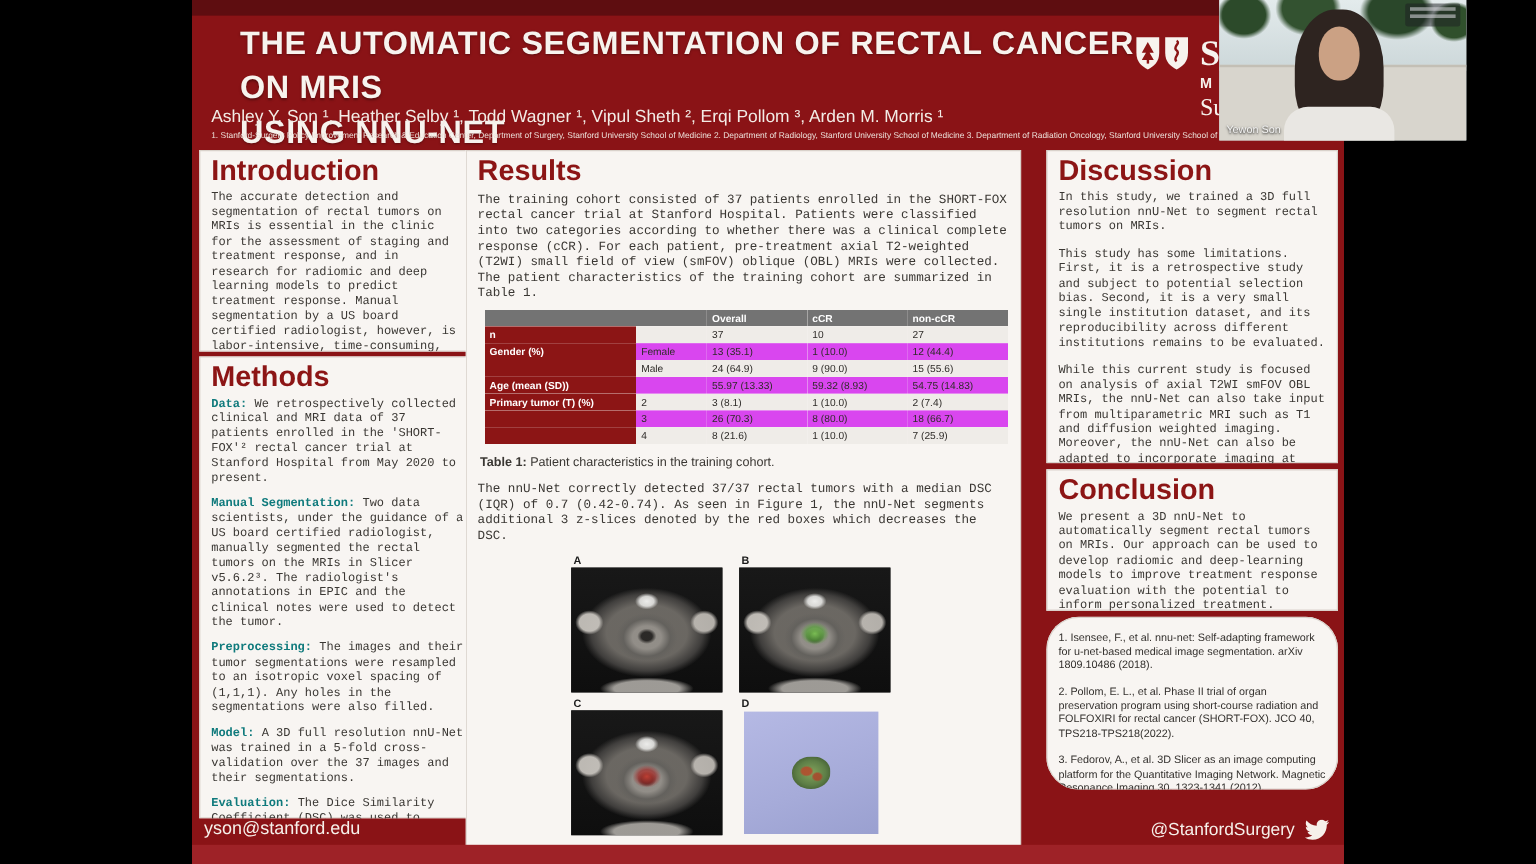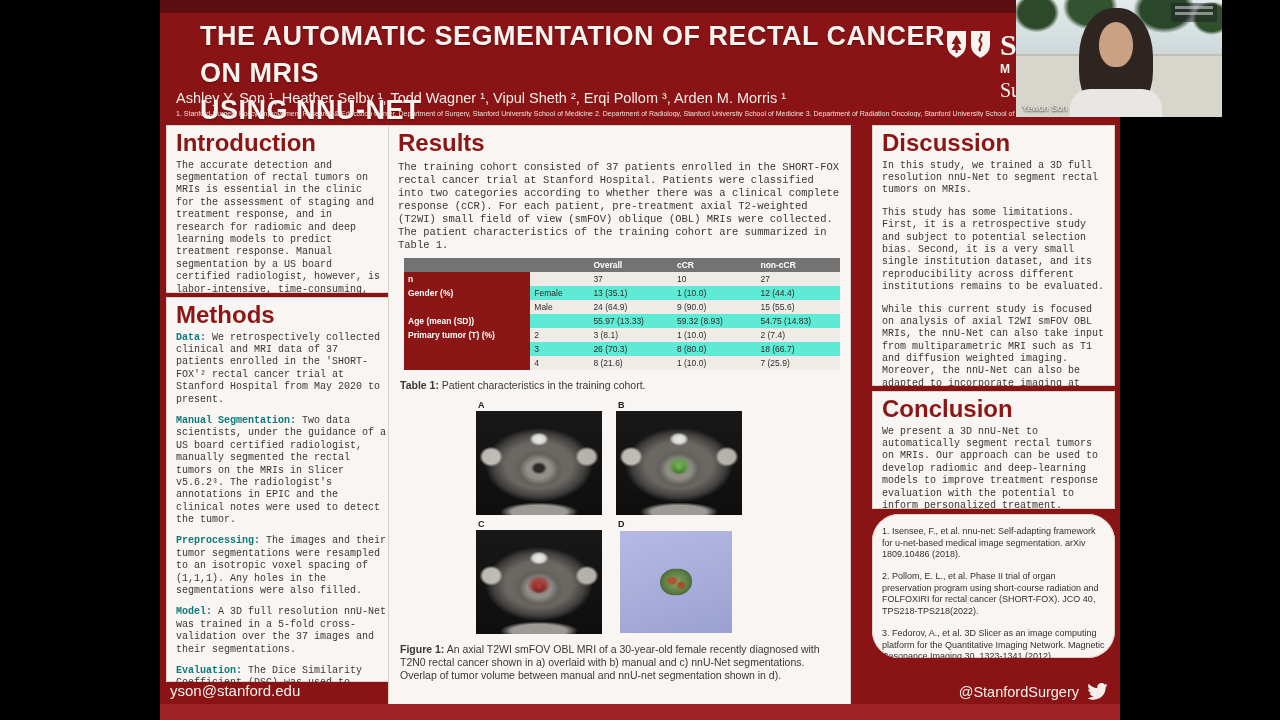--- a/index.html
+++ b/index.html
@@ -38,21 +38,21 @@
   .disc-p{margin:0 0 10px 0;}
   .ref-item{font-size:9px;line-height:1.3;color:#33302d;margin:0 0 10px 0;}
   .card-references{padding-top:12px;border-radius:27px;}
 
   
   .ptable{border-collapse:collapse;margin:6px 0 0 6px;font-size:8.5px;color:#2f2c29;width:436px;table-layout:fixed;}
   .ptable td{padding:2px 4px;overflow:hidden;white-space:nowrap;}
   .ptable .hdr td{background:#737373;color:#fff;font-weight:bold;}
   .ptable td.lab{background:#8C1515;color:#fff;font-weight:bold;}
   .ptable tr.alt td.dat{background:#efece8;}
-  .ptable tr td.dat{background:#5eead4;}
+  .ptable tr td.dat{background:#d946ef;}
   .col-lab{width:124px;}.col-sub{width:58px;}.col-d{width:82px;}
 
   .tcap,.fcap{font-size:10.5px;color:#3a3733;margin:9px 0 0 2px;line-height:1.25;}
   .cap-b{font-weight:bold;}
   .res-p{font-size:10.5px;margin:4px 0 0 0;}
 
   
   .fig-grid{margin:8px 0 0 78px;display:grid;grid-template-columns:130px 130px;column-gap:10px;row-gap:4px;}
   .fig-label{font-size:9px;font-weight:bold;color:#1b1b1b;margin:0 0 1px 2px;}
   .mri{position:relative;width:126px;height:104px;background-color:#121212;
@@ -214,20 +214,21 @@
             <td class="dat">4</td>
             <td class="dat">8 (21.6)</td>
             <td class="dat">1 (10.0)</td>
             <td class="dat">7 (25.9)</td>
           </tr>
         </tbody>
       </table>
 
       <p class="tcap"><span class="cap-b">Table 1:</span><span> Patient characteristics in the training cohort.</span></p>
 
+      <p class="body-text res-p" style="margin-top:10px">The nnU-Net correctly detected 37/37 rectal tumors with a median DSC (IQR) of 0.7 (0.42-0.74). As seen in Figure 1, the nnU-Net segments additional 3 z-slices denoted by the red boxes which decreases the DSC.</p>
 
       <div class="fig-grid">
         <div>
           <div class="fig-label">A</div>
           <div class="mri"></div>
         </div>
         <div>
           <div class="fig-label">B</div>
           <div class="mri">
               <div class="seg seg-green"></div>

